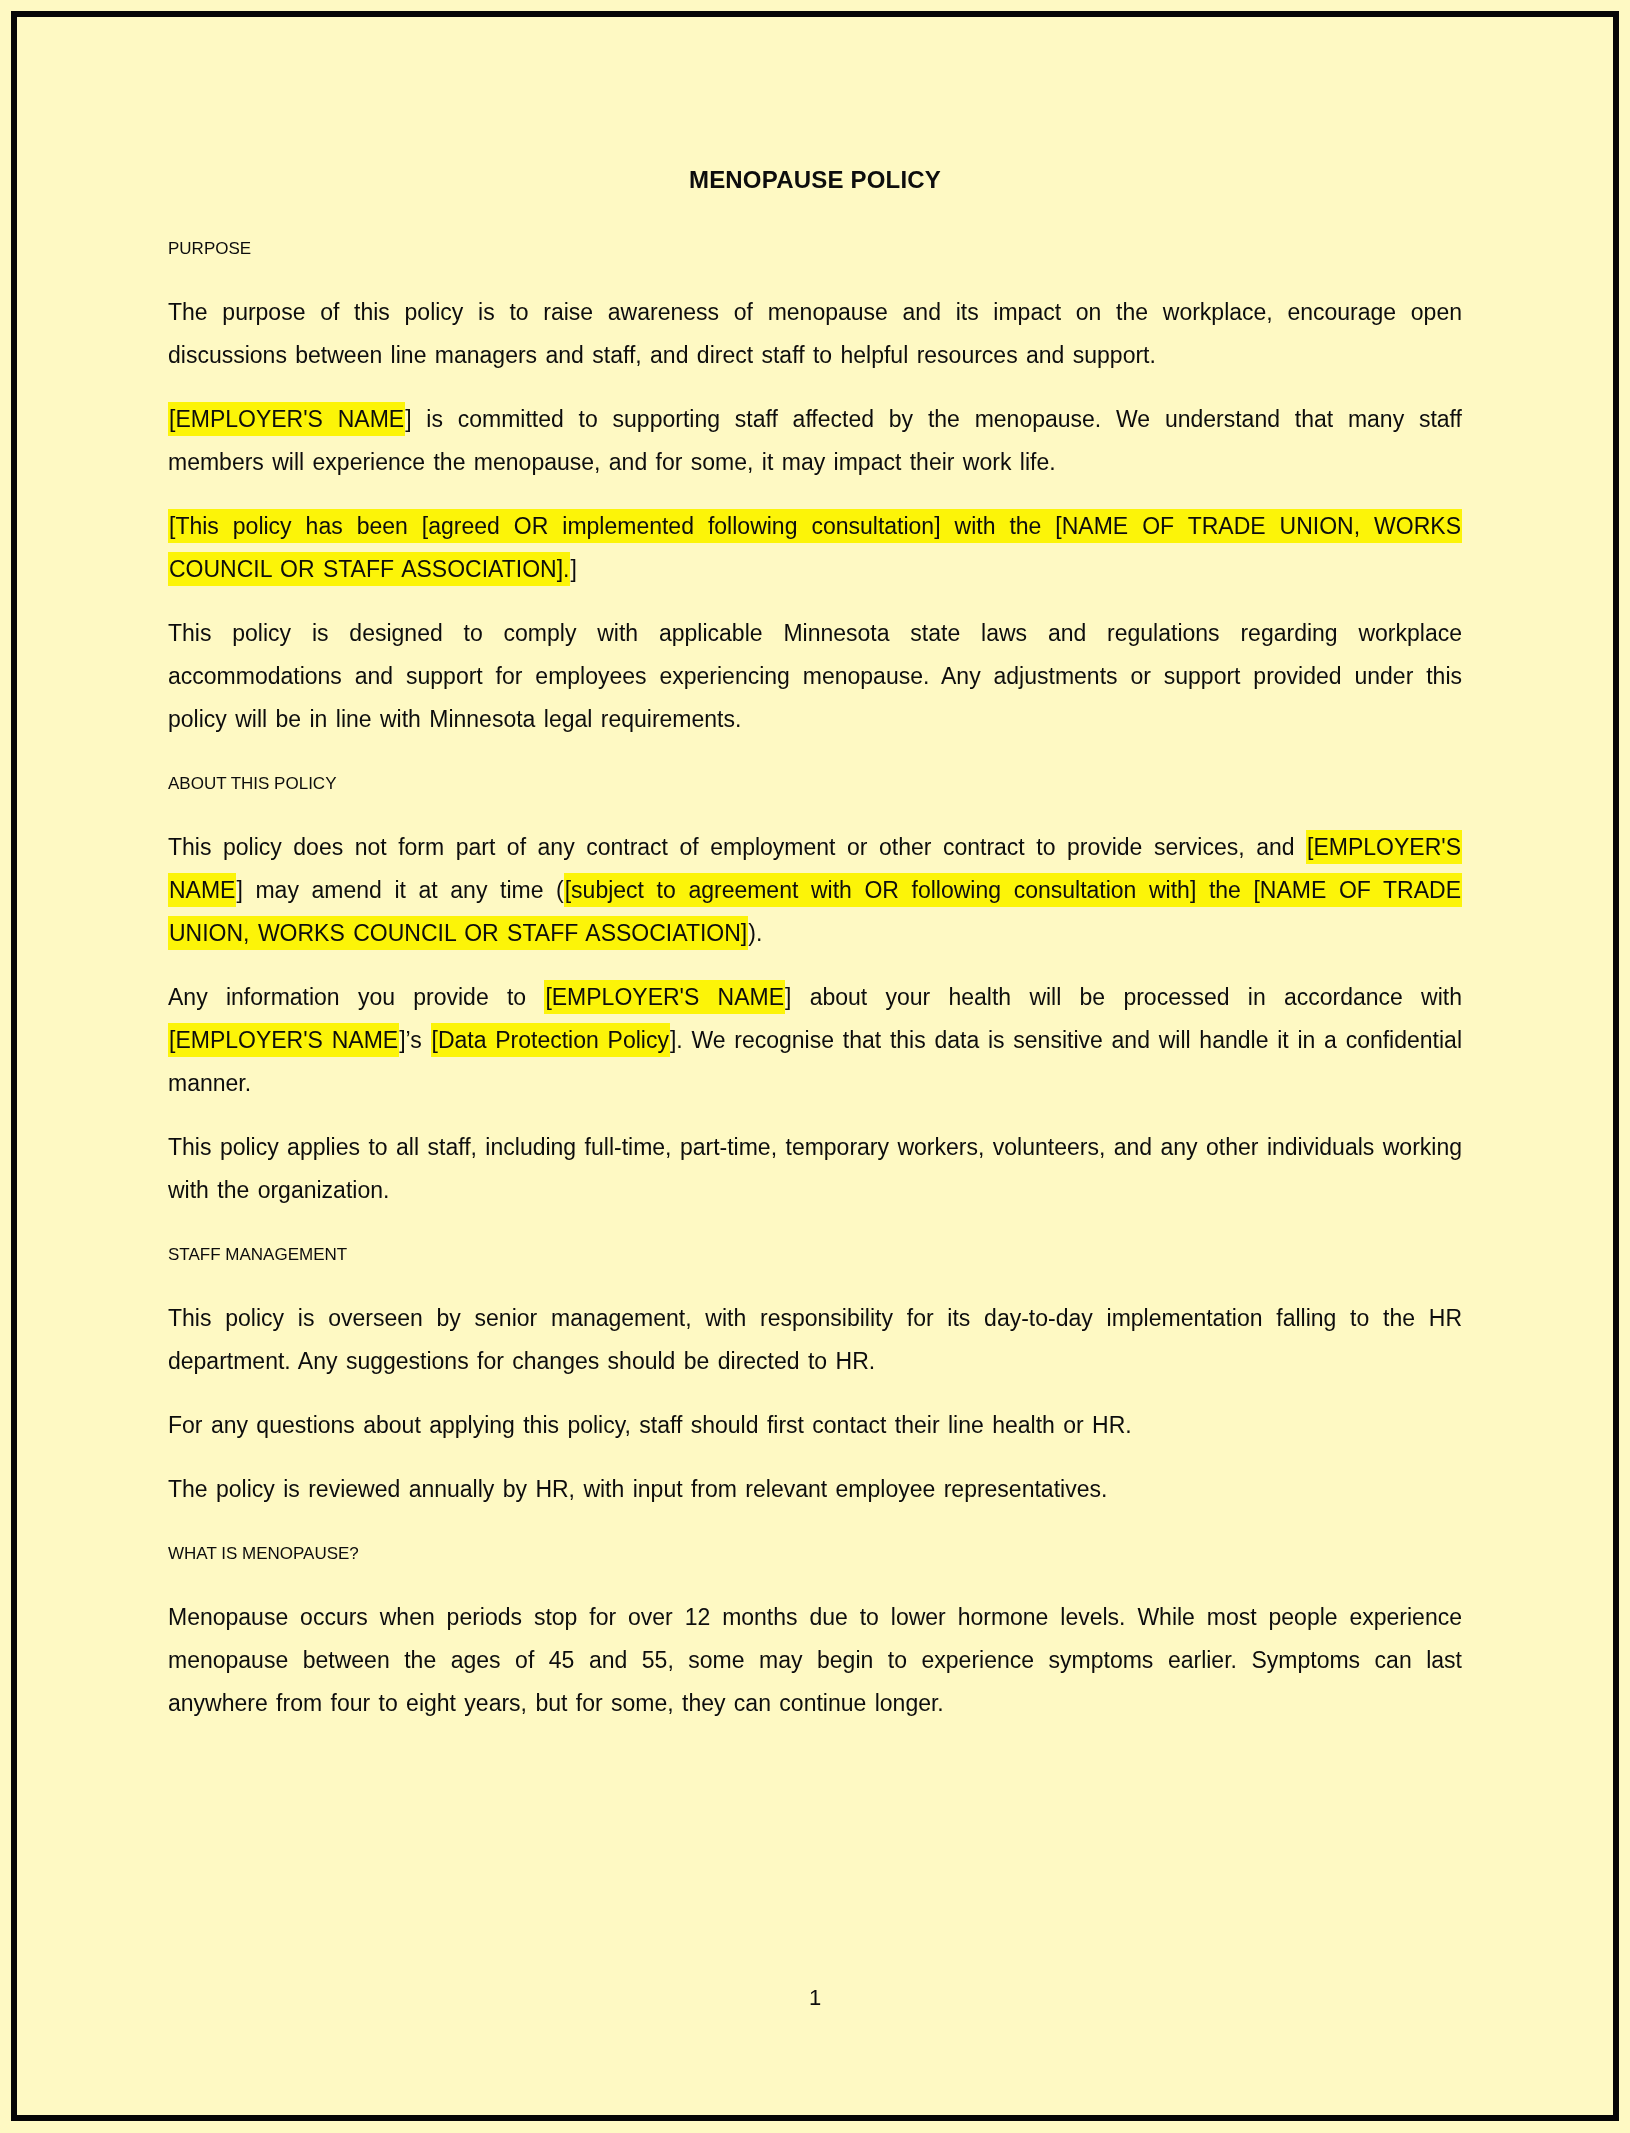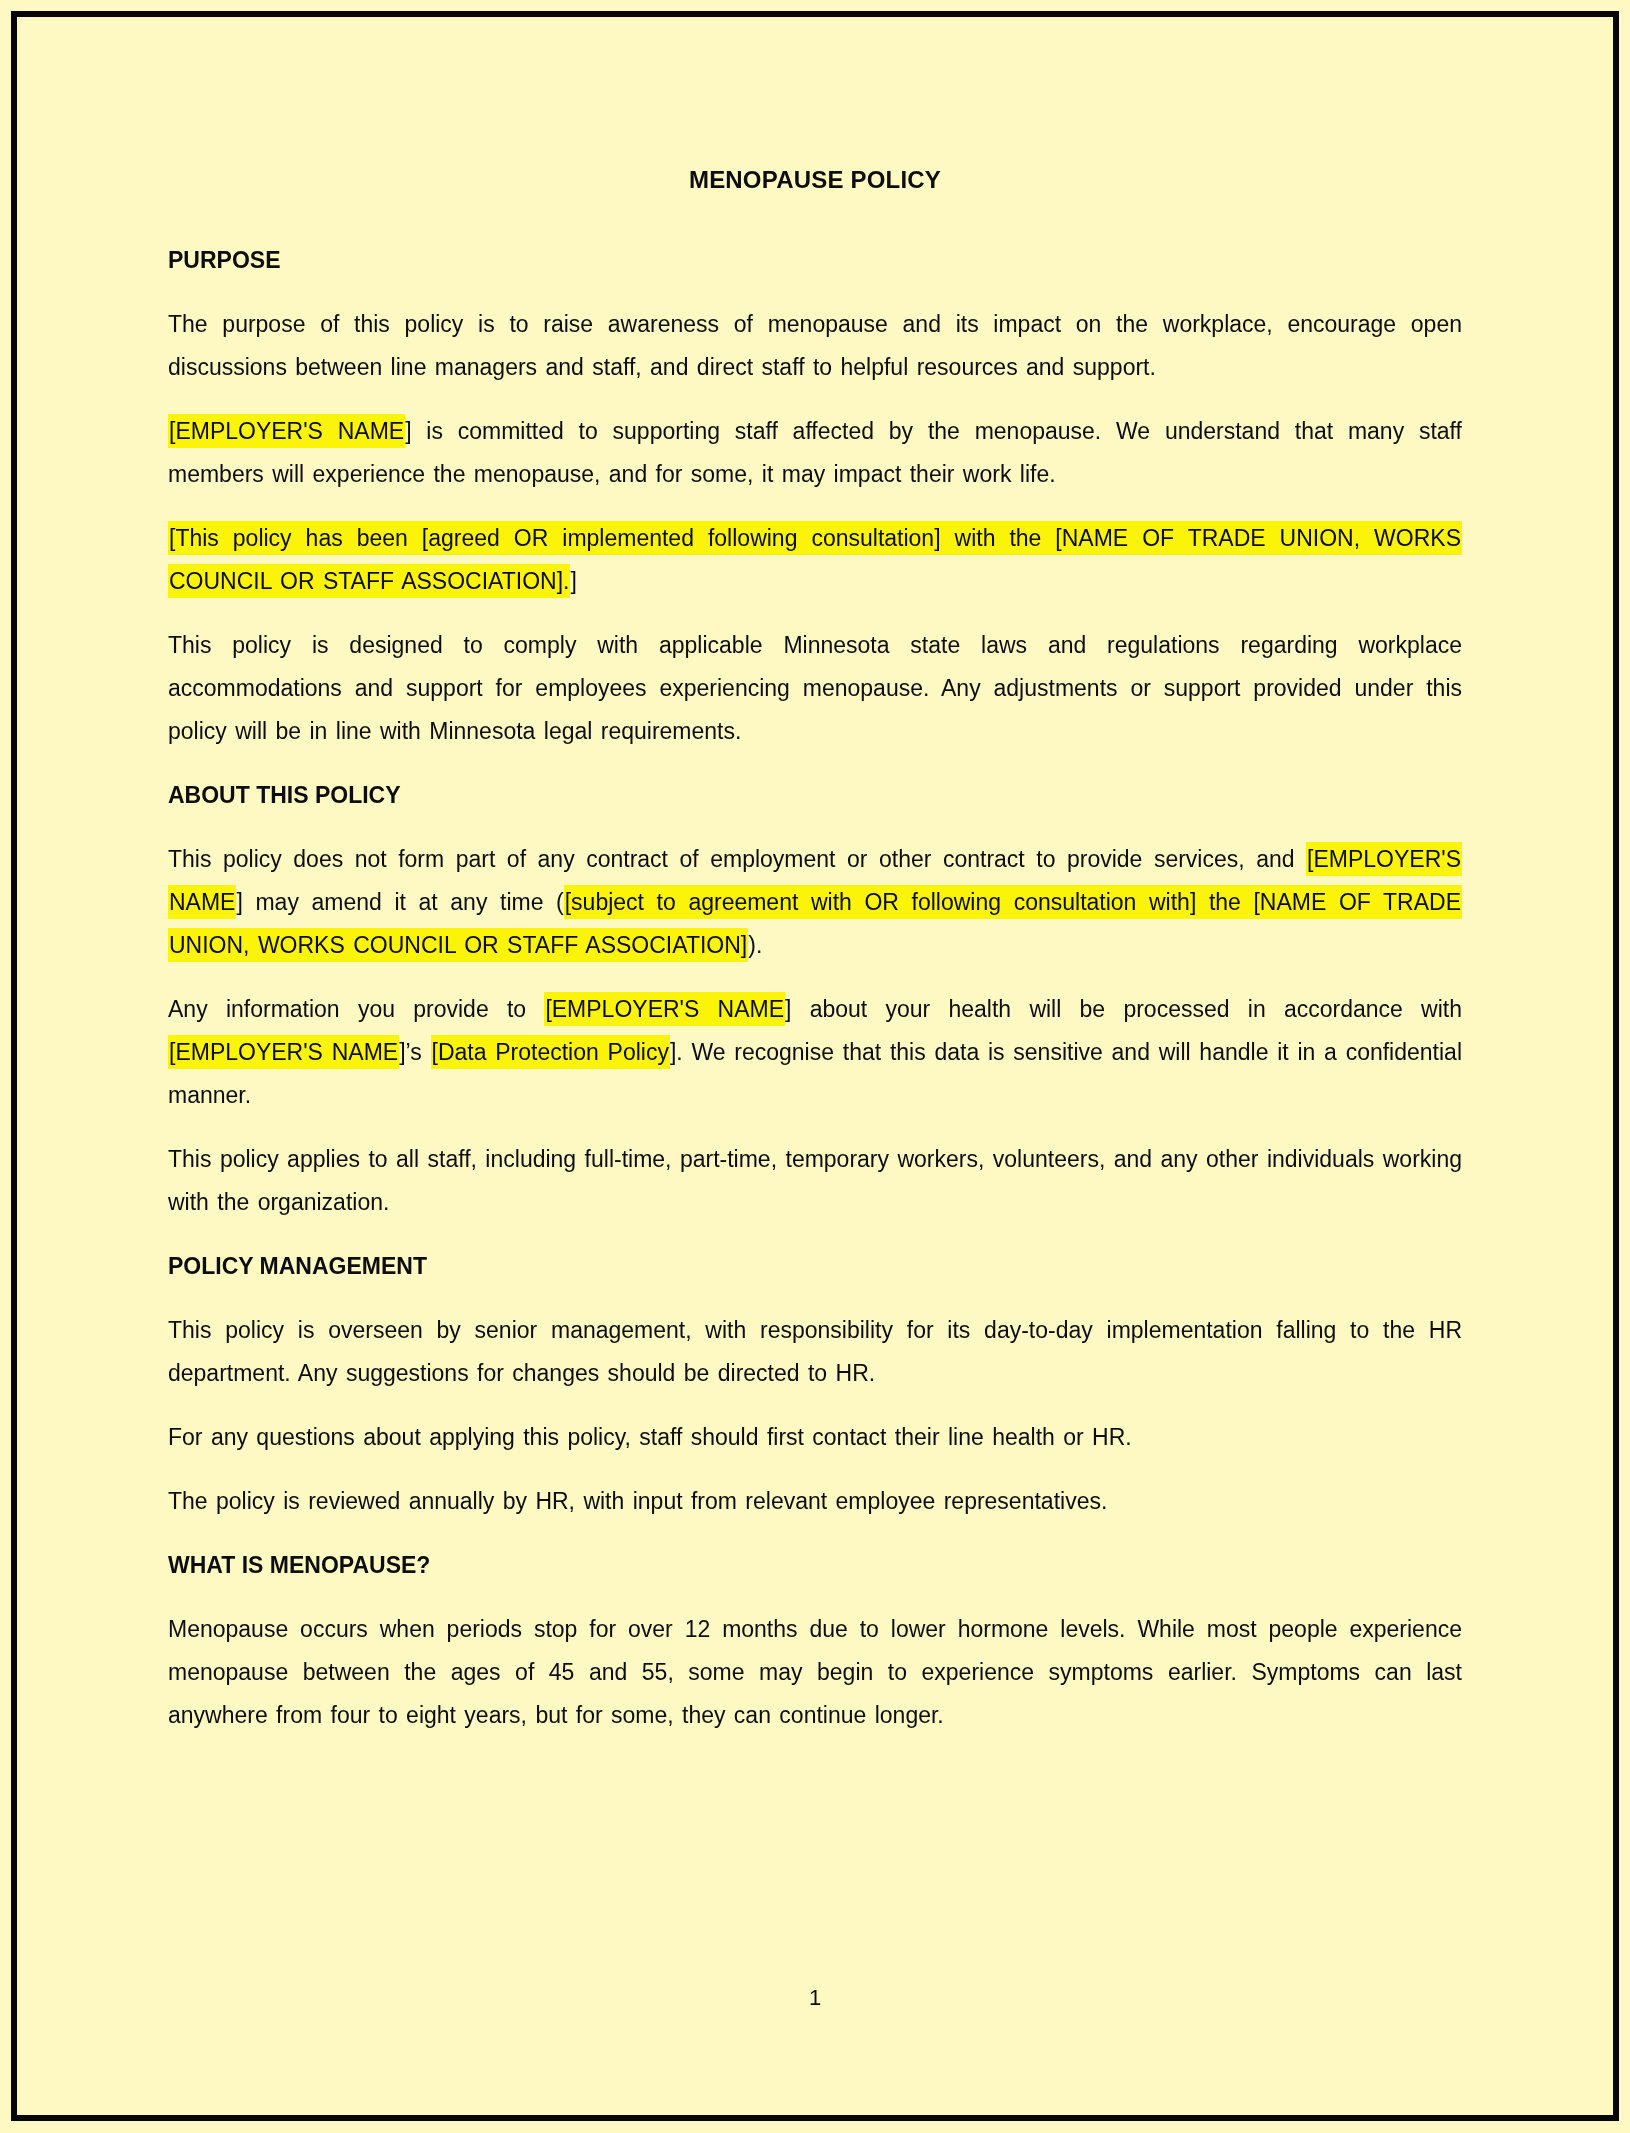--- a/index.html
+++ b/index.html
@@ -38,24 +38,24 @@
   }
   .doc-title {
     font-size: 24px;
     line-height: 43px;
     font-weight: bold;
     text-align: center;
     margin: 0 0 22px 0;
     letter-spacing: 0.2px;
   }
   .section-heading {
-    font-size: 23px;
+    font-size: 17px;
     line-height: 43px;
-    font-weight: bold;
-    margin: 16px 0 21px 0;
+    font-weight: normal;
+    margin: 4px 0 21px 0;
     text-align: left;
   }
   .paragraph {
     font-size: 23px;
     line-height: 43px;
     margin: 0 0 21px 0;
     text-align: justify;
     word-spacing: 2px;
   }
   .hl {
@@ -80,21 +80,21 @@
     <div id="sections">
         <h2 class="section-heading">PURPOSE</h2>
         <p class="paragraph"><span>The purpose of this policy is to raise awareness of menopause and its impact on the workplace, encourage open discussions between line managers and staff, and direct staff to helpful resources and support.</span></p>
         <p class="paragraph"><span class="hl" style="background-color: rgb(252, 244, 8);">[EMPLOYER'S NAME</span><span>] is committed to supporting staff affected by the menopause. We understand that many staff members will experience the menopause, and for some, it may impact their work life.</span></p>
         <p class="paragraph"><span class="hl" style="background-color: rgb(252, 244, 8);">[This policy has been [agreed OR implemented following consultation] with the [NAME OF TRADE UNION, WORKS COUNCIL OR STAFF ASSOCIATION].</span><span>]</span></p>
         <p class="paragraph"><span>This policy is designed to comply with applicable Minnesota state laws and regulations regarding workplace accommodations and support for employees experiencing menopause. Any adjustments or support provided under this policy will be in line with Minnesota legal requirements.</span></p>
         <h2 class="section-heading">ABOUT THIS POLICY</h2>
         <p class="paragraph"><span>This policy does not form part of any contract of employment or other contract to provide services, and </span><span class="hl" style="background-color: rgb(252, 244, 8);">[EMPLOYER'S NAME</span><span>] may amend it at any time (</span><span class="hl" style="background-color: rgb(252, 244, 8);">[subject to agreement with OR following consultation with] the [NAME OF TRADE UNION, WORKS COUNCIL OR STAFF ASSOCIATION]</span><span>).</span></p>
         <p class="paragraph"><span>Any information you provide to </span><span class="hl" style="background-color: rgb(252, 244, 8);">[EMPLOYER'S NAME</span><span>] about your health will be processed in accordance with </span><span class="hl" style="background-color: rgb(252, 244, 8);">[EMPLOYER'S NAME</span><span>]’s </span><span class="hl" style="background-color: rgb(252, 244, 8);">[Data Protection Policy</span><span>]. We recognise that this data is sensitive and will handle it in a confidential manner.</span></p>
         <p class="paragraph"><span>This policy applies to all staff, including full-time, part-time, temporary workers, volunteers, and any other individuals working with the organization.</span></p>
-        <h2 class="section-heading">POLICY MANAGEMENT</h2>
+        <h2 class="section-heading">STAFF MANAGEMENT</h2>
         <p class="paragraph"><span>This policy is overseen by senior management, with responsibility for its day-to-day implementation falling to the HR department. Any suggestions for changes should be directed to HR.</span></p>
         <p class="paragraph"><span>For any questions about applying this policy, staff should first contact their line health or HR.</span></p>
         <p class="paragraph"><span>The policy is reviewed annually by HR, with input from relevant employee representatives.</span></p>
         <h2 class="section-heading">WHAT IS MENOPAUSE?</h2>
         <p class="paragraph"><span>Menopause occurs when periods stop for over 12 months due to lower hormone levels. While most people experience menopause between the ages of 45 and 55, some may begin to experience symptoms earlier. Symptoms can last anywhere from four to eight years, but for some, they can continue longer.</span></p>
       </div>
     <div class="footer">
       <span>1</span>
     </div>
   </div>

